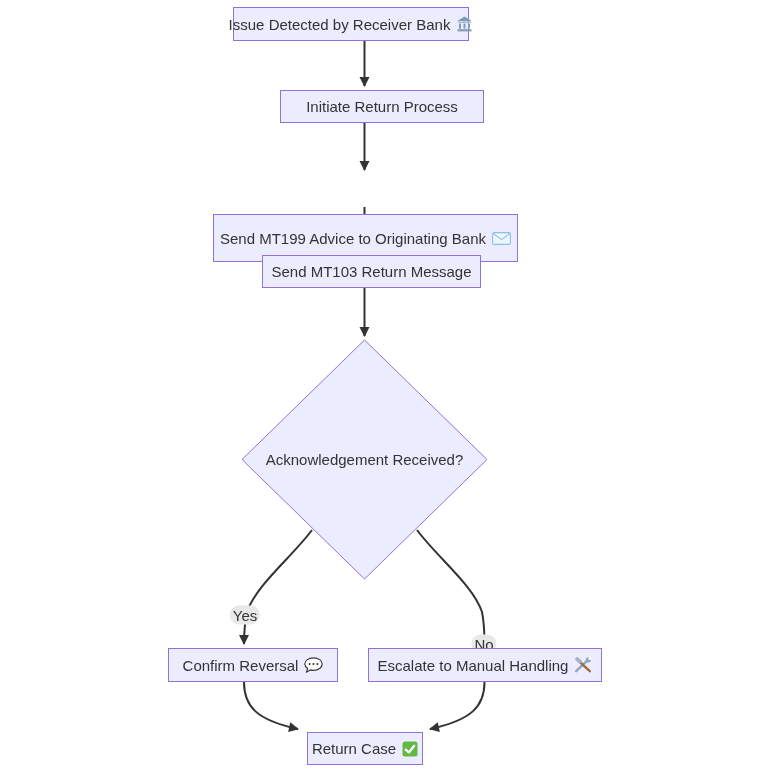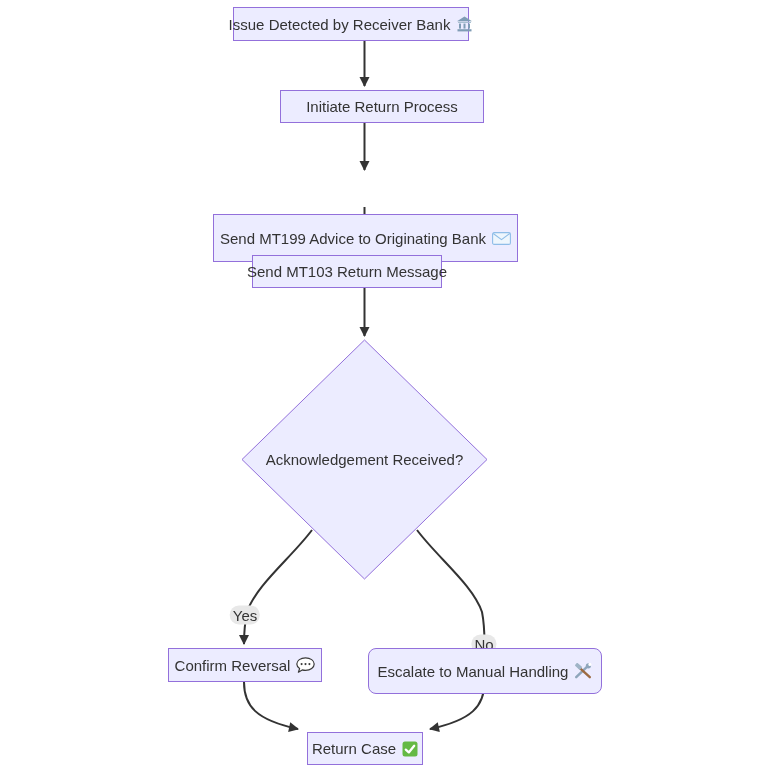--- a/index.html
+++ b/index.html
@@ -70,44 +70,44 @@
   <div class="node" style="left:213px;top:174px;width:305px;height:48px;margin-top:40px;">
     <span class="lbl">Send MT199 Advice to Originating Bank</span>
     <span class="icon">
       <svg width="19" height="13" viewBox="0 0 19 13">
         <rect x="0.6" y="0.6" width="17.8" height="11.8" rx="1.5" fill="#eef6fd" stroke="#8fbde8" stroke-width="1.1"></rect>
         <path d="M1.2,1.5 L9.5,7.6 L17.8,1.5" fill="none" stroke="#8fbde8" stroke-width="1.1"></path>
       </svg>
     </span>
   </div>
 
-  <div class="node" style="left:252px;top:255px;width:190px;height:33px;">
+  <div class="node" style="left:262px;top:255px;width:219px;height:33px;">
     <span class="lbl">Send MT103 Return Message</span>
   </div>
 
   <div class="diamond-label" style="left:254px;top:444px;width:221px;height:30px;">
     <span class="lbl">Acknowledgement Received?</span>
   </div>
 
   <div class="edge-label" style="left:245px;top:615px;">Yes</div>
   <div class="edge-label" style="left:484px;top:644px;">No</div>
 
-  <div class="node" style="left:168px;top:648px;width:154px;height:34px;">
+  <div class="node" style="left:168px;top:648px;width:170px;height:34px;">
     <span class="lbl">Confirm Reversal</span>
     <span class="icon">
       <svg width="19" height="16" viewBox="0 0 19 16">
         <path d="M9.5,0.8 C14.4,0.8 18.2,3.6 18.2,7.1 C18.2,10.6 14.4,13.4 9.5,13.4 C8.3,13.4 7.2,13.2 6.2,12.9 L2.4,15.2 L3.6,11.6 C1.8,10.4 0.8,8.9 0.8,7.1 C0.8,3.6 4.6,0.8 9.5,0.8 Z" fill="#ffffff" stroke="#3a3a3a" stroke-width="1.2" stroke-linejoin="round"></path>
         <circle cx="5.6" cy="7.1" r="1.05" fill="#3a3a3a"></circle>
         <circle cx="9.5" cy="7.1" r="1.05" fill="#3a3a3a"></circle>
         <circle cx="13.4" cy="7.1" r="1.05" fill="#3a3a3a"></circle>
       </svg>
     </span>
   </div>
 
-  <div class="node" style="left:368px;top:648px;width:234px;height:46px;border-radius:8px;">
+  <div class="node" style="left:368px;top:648px;width:234px;height:34px;">
     <span class="lbl">Escalate to Manual Handling</span>
     <span class="icon">
       <svg width="18" height="16" viewBox="0 0 18 16">
         <path d="M2.2,14.2 L13.2,3.6" stroke="#8fa6bb" stroke-width="2.4" stroke-linecap="round" fill="none"></path>
         <circle cx="14.4" cy="2.8" r="2.6" fill="#8fa6bb"></circle>
         <circle cx="15.9" cy="1.4" r="1.5" fill="#ffffff"></circle>
         <path d="M15.8,14.2 L5.6,4.8" stroke="#9c6b43" stroke-width="2.4" stroke-linecap="round" fill="none"></path>
         <rect x="1" y="1.4" width="7" height="3.8" rx="1" transform="rotate(42 4.5 3.3)" fill="#9fb4c6"></rect>
       </svg>
     </span>

